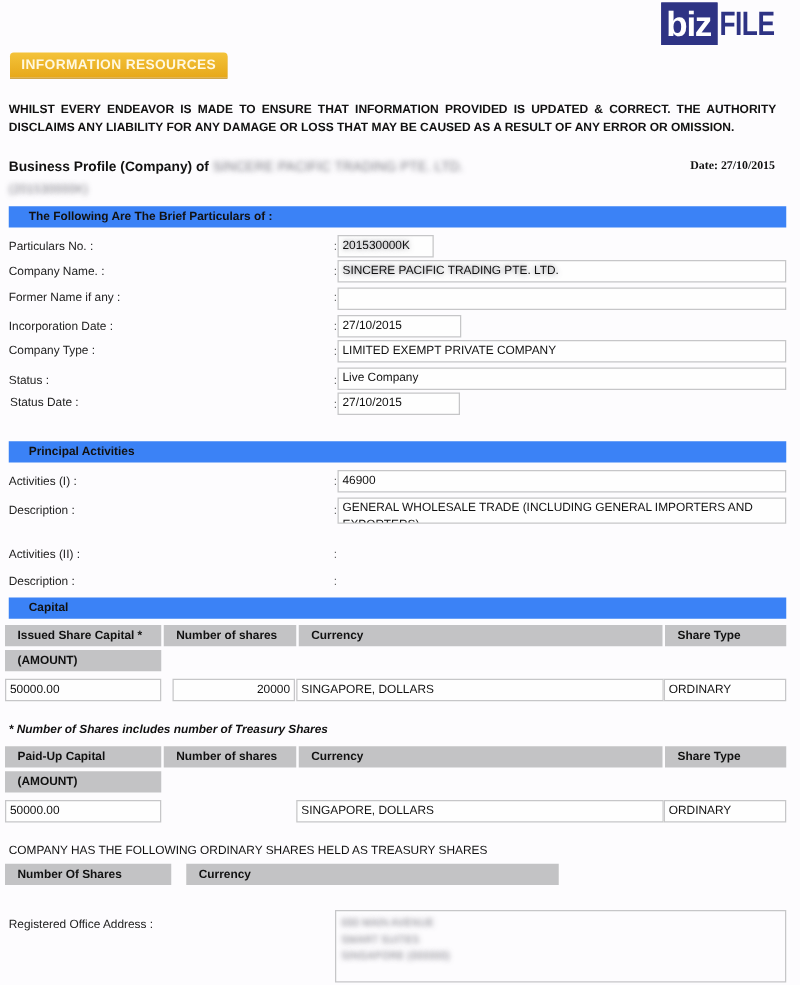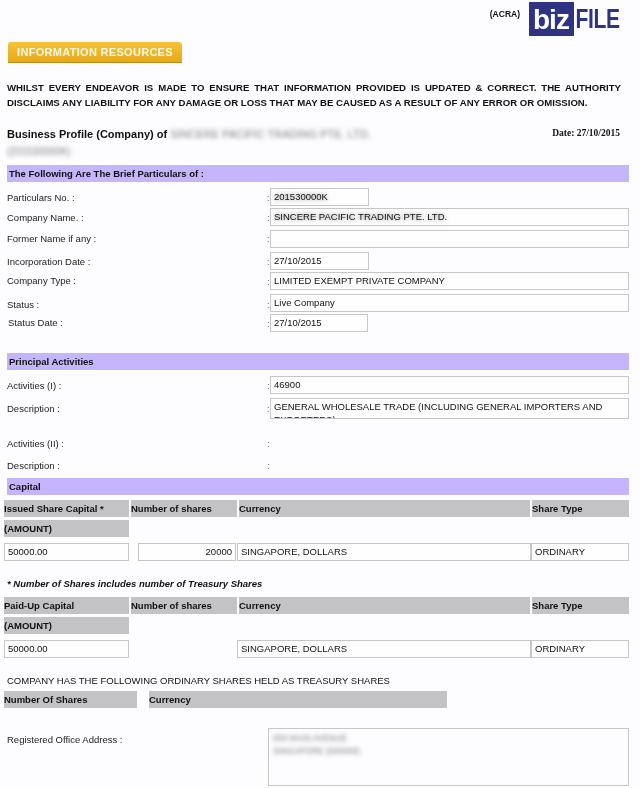--- a/index.html
+++ b/index.html
@@ -15,41 +15,40 @@
 
   .info-banner { left: 8px; top: 42px; width: 174px; height: 20px; background: linear-gradient(#f4c33a, #e7a81a); border-radius: 3px 3px 0 0; color: #fff8e0; font-weight: bold; font-size: 11px; line-height: 20px; text-align: center; letter-spacing: 0.3px; box-shadow: 0 1px 0 #c08a10; }
 
   .disclaimer { left: 7px; top: 80px; width: 614px; font-weight: bold; font-size: 9.6px; line-height: 15px; text-align: justify; }
 
   .profile-title { left: 7px; top: 128px; font-weight: bold; font-size: 11px; }
   .blurred { color: transparent; text-shadow: 0 0 4px rgba(80,80,90,0.75); font-weight: normal; }
   .profile-reg { left: 7px; top: 146px; font-size: 10px; }
   .profile-date { right: 20px; top: 128px; font-weight: bold; font-size: 9.5px; font-family: Liberation Serif, serif; }
 
-  .section-bar { left: 7px; width: 622px; height: 17px; background: #c4b5fd; font-weight: bold; font-size: 9.5px; line-height: 17px; padding-left: 2px; }
+  .section-bar { left: 7px; width: 622px; height: 17px; background: #3b82f6; font-weight: bold; font-size: 9.5px; line-height: 17px; padding-left: 16px; }
 
   .label { left: 7px; font-size: 9.5px; color: #222; }
   .colon { left: 267px; font-size: 9.5px; color: #666; }
   .field { left: 270px; height: 18px; border: 1px solid #c6c6c8; background: #fefefe; font-size: 9.5px; line-height: 16px; padding-left: 3px; color: #111; white-space: nowrap; overflow: hidden; }
   .field.multi { white-space: normal; line-height: 13px; padding-top: 1px; }
 
-  .th { height: 17px; background: #c3c3c5; font-weight: bold; font-size: 9.5px; line-height: 17px; padding-left: 0; }
+  .th { height: 17px; background: #c3c3c5; font-weight: bold; font-size: 9.5px; line-height: 17px; padding-left: 10px; }
   .cell { height: 18px; border: 1px solid #c6c6c8; background: #fefefe; font-size: 9.5px; line-height: 16px; padding-left: 3px; }
   .cell.right { text-align: right; padding-right: 3px; }
 
   .footnote { left: 7px; top: 578px; font-weight: bold; font-style: italic; font-size: 9.5px; }
   .treasury-note { left: 7px; top: 675px; font-size: 9.5px; }
 
   .address-box { left: 268px; top: 728px; width: 361px; height: 58px; border: 1px solid #c6c6c8; padding: 3px 4px; font-size: 8.5px; line-height: 13px; }
 </style>
 </head>
 <body>
 
 <div class="abs acra-title">
-  <div>(ACRA)</div>
 </div>
 <div class="abs logo">
   <span class="biz">biz</span>
   <span class="file">FILE</span>
 </div>
 <div class="abs info-banner">INFORMATION RESOURCES</div>
 
 <div class="abs disclaimer">WHILST EVERY ENDEAVOR IS MADE TO ENSURE THAT INFORMATION PROVIDED IS UPDATED &amp; CORRECT. THE AUTHORITY DISCLAIMS ANY LIABILITY FOR ANY DAMAGE OR LOSS THAT MAY BE CAUSED AS A RESULT OF ANY ERROR OR OMISSION.</div>
 
 <div class="abs profile-title">
@@ -59,21 +58,21 @@
 <div class="abs profile-reg blurred">(201530000K)</div>
 <div class="abs profile-date">
   <span>Date:</span>
   <span>27/10/2015</span>
 </div>
 
 <div class="abs section-bar" style="top:165px;">The Following Are The Brief Particulars of :</div>
 
 <div class="abs label" style="top:192px;">Particulars No. :</div>
 <div class="abs colon" style="top:192px;">:</div>
-<div class="abs field blurred" style="top:188px; width:99px;">201530000K</div>
+<div class="abs field blurred" style="top:188px; width:77px;">201530000K</div>
 
 <div class="abs label" style="top:212px;">Company Name. :</div>
 <div class="abs colon" style="top:212px;">:</div>
 <div class="abs field blurred" style="top:208px; width:359px;">SINCERE PACIFIC TRADING PTE. LTD.</div>
 
 <div class="abs label" style="top:233px;">Former Name if any :</div>
 <div class="abs colon" style="top:233px;">:</div>
 <div class="abs field" style="top:230px; width:359px;"></div>
 
 <div class="abs label" style="top:256px;">Incorporation Date :</div>
@@ -133,14 +132,15 @@
 <div class="abs cell" style="left:237px; top:640px; width:294px;">SINGAPORE, DOLLARS</div>
 <div class="abs cell" style="left:531px; top:640px; width:98px;">ORDINARY</div>
 
 <div class="abs treasury-note">COMPANY HAS THE FOLLOWING ORDINARY SHARES HELD AS TREASURY SHARES</div>
 <div class="abs th" style="left:4px; top:691px; width:133px;">Number Of Shares</div>
 <div class="abs th" style="left:149px; top:691px; width:298px;">Currency</div>
 
 <div class="abs label" style="top:734px;">Registered Office Address :</div>
 <div class="abs address-box">
   <div class="blurred">000 MAIN AVENUE</div>
+  <div class="blurred">SMART SUITES</div>
   <div class="blurred">SINGAPORE (000000)</div>
 </div>
 
 </body></html>

